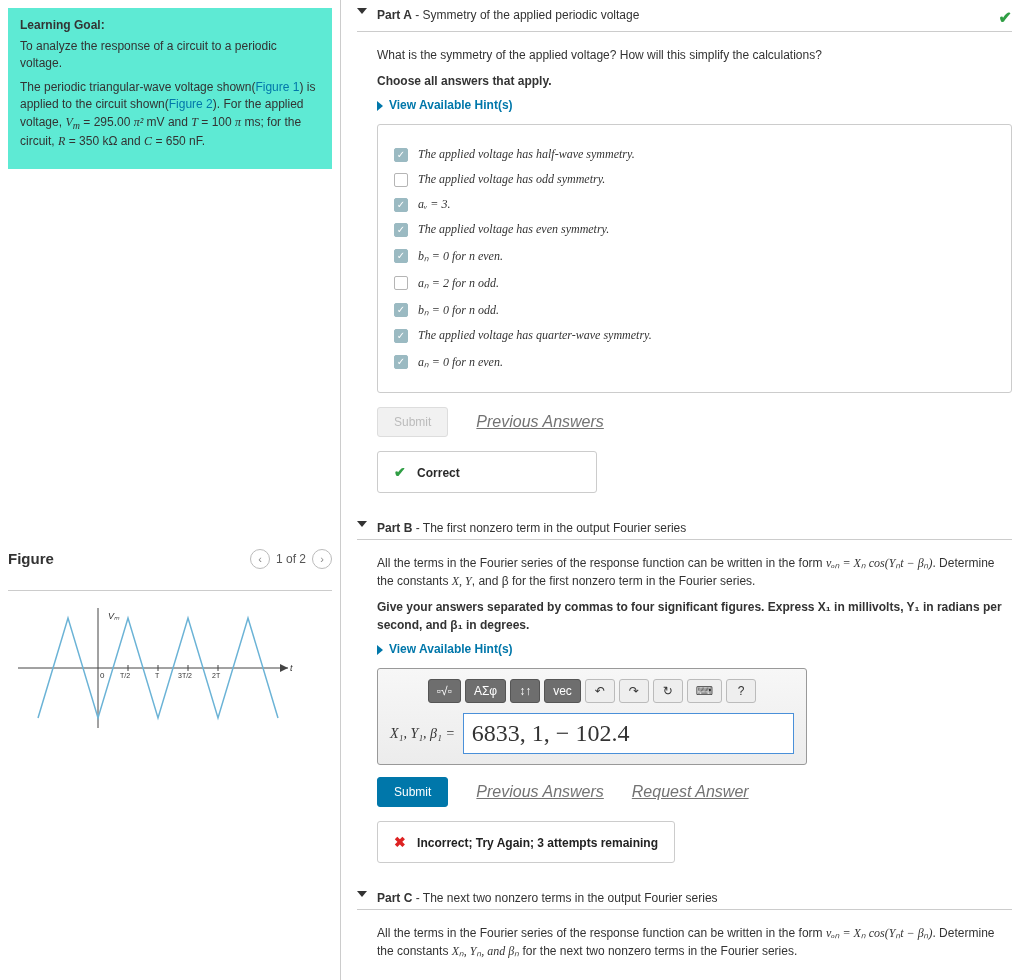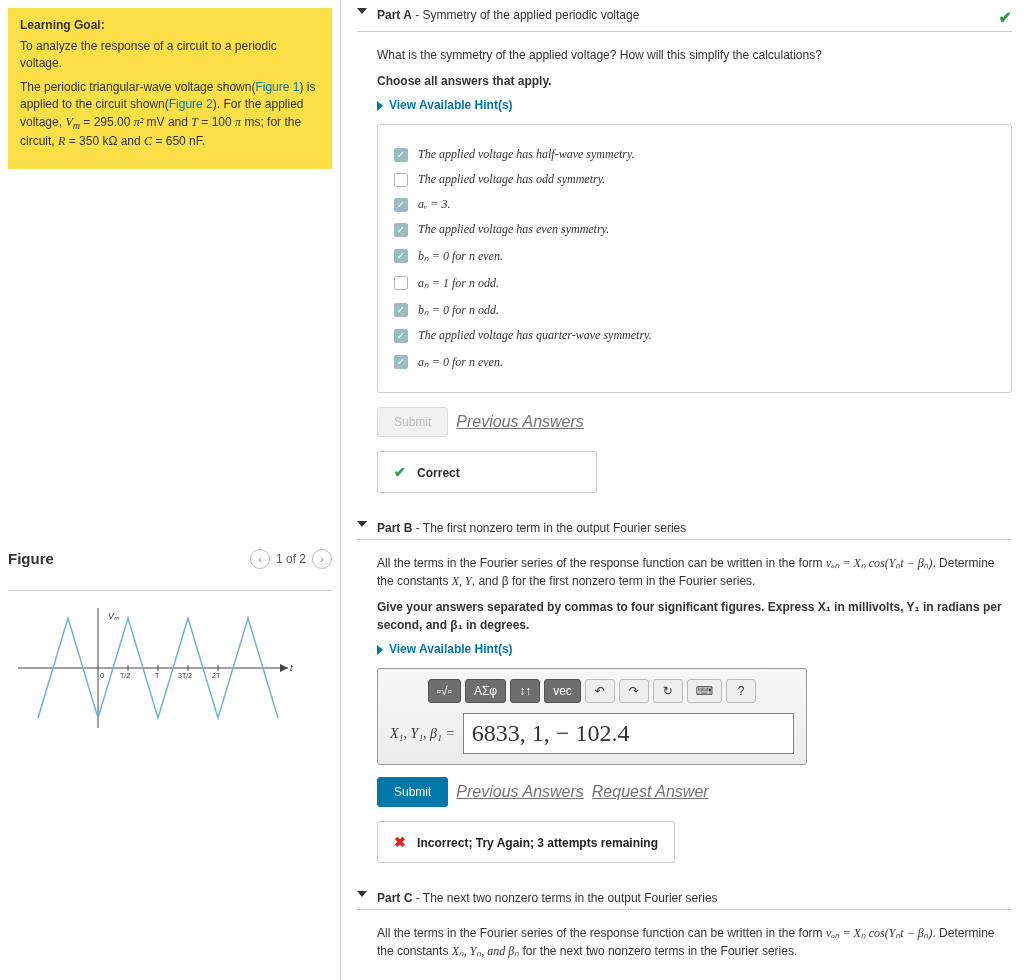--- a/index.html
+++ b/index.html
@@ -1,20 +1,20 @@
 <!DOCTYPE html>
 <html><head>
 <meta charset="utf-8">
 <style>
   * { box-sizing: border-box; margin: 0; padding: 0; }
   body { font-family: Arial, Helvetica, sans-serif; font-size: 12px; color: #333; background: #fff; width: 1024px; }
   .container { display: flex; }
   .left-col { width: 340px; padding: 8px 8px 0 8px; }
   .right-col { flex: 1; border-left: 1px solid #ccc; padding: 8px 12px 0 16px; }
-  .goal-box { background: #fde047; padding: 10px 12px 12px 12px; margin-bottom: 8px; }
+  .goal-box { background: #5eead4; padding: 10px 12px 12px 12px; margin-bottom: 8px; }
   .goal-box h3 { font-size: 12px; font-weight: bold; margin-bottom: 6px; }
   .goal-box p { font-size: 12px; line-height: 1.45; margin-bottom: 6px; }
   a.fig-link { color: #0077aa; text-decoration: none; }
   .ital { font-style: italic; font-family: "Times New Roman", serif; }
   .top-links { text-align: right; font-size: 12px; margin-bottom: 16px; }
   .top-links a { color: #0077aa; text-decoration: none; }
   .book-icon { display: inline-block; width: 14px; height: 10px; vertical-align: middle; margin-right: 4px; }
   .part { margin-bottom: 28px; }
   .part-header { display: flex; align-items: flex-start; border-bottom: 1px solid #ccc; padding-bottom: 4px; margin-bottom: 14px; }
   .part-header .caret { width: 0; height: 0; border-left: 5px solid transparent; border-right: 5px solid transparent; border-top: 6px solid #333; margin-right: 10px; }
@@ -23,21 +23,21 @@
   .part-header .check { margin-left: auto; color: #2f9e44; font-weight: bold; font-size: 16px; }
   .part-body { padding-left: 20px; }
   .question { margin-bottom: 8px; line-height: 1.5; }
   .bold-line { font-weight: bold; margin-bottom: 8px; line-height: 1.5; }
   .hints { color: #0077aa; font-weight: bold; font-size: 12px; margin: 8px 0 12px 0; cursor: pointer; }
   .hints .caret-r { display: inline-block; width: 0; height: 0; border-top: 5px solid transparent; border-bottom: 5px solid transparent; border-left: 6px solid #0077aa; margin-right: 6px; vertical-align: middle; }
   .choices-box { border: 1px solid #ccc; border-radius: 3px; padding: 12px 16px; margin-bottom: 14px; }
   .choice { display: flex; align-items: center; margin: 10px 0; font-size: 12px; }
   .cb { width: 14px; height: 14px; border: 1px solid #b5b5b5; border-radius: 2px; margin-right: 10px; display: inline-flex; align-items: center; justify-content: center; font-size: 10px; color: #fff; flex-shrink: 0; }
   .cb.checked { background: #9bbac2; border-color: #9bbac2; }
-  .btn-row { display: flex; align-items: center; gap: 8px; margin-bottom: 14px; }
+  .btn-row { display: flex; align-items: center; gap: 28px; margin-bottom: 14px; }
   .btn { padding: 7px 16px; font-size: 12px; border-radius: 3px; cursor: pointer; border: 1px solid #ccc; }
   .btn.disabled { background: #f1f1f1; color: #bbb; border: 1px solid #ddd; cursor: default; }
   .btn.primary { background: #0077aa; color: #fff; border: 1px solid #0077aa; }
   .link-btn { color: #737373; text-decoration: underline; font-size: 16px; cursor: pointer; font-style: italic; }
   .feedback-box { border: 1px solid #ccc; border-radius: 3px; padding: 12px 16px; display: inline-block; min-width: 220px; }
   .feedback-box.correct { color: #2a2a2a; }
   .feedback-box .tick { color: #2f9e44; font-weight: bold; margin-right: 8px; font-size: 14px; }
   .feedback-box.incorrect { color: #222; }
   .feedback-box .x { color: #d22; font-weight: bold; margin-right: 8px; font-size: 14px; }
   .input-frame { border: 1px solid #999; border-radius: 3px; background: linear-gradient(#f7f7f7,#ececec); padding: 10px 12px; margin-bottom: 12px; width: 430px; }
@@ -126,21 +126,21 @@
           <div class="choice">
               <span class="cb checked">✓</span>
               <span class="math">The applied voltage has even symmetry.</span>
             </div>
           <div class="choice">
               <span class="cb checked">✓</span>
               <span class="math">bₙ = 0 for n even.</span>
             </div>
           <div class="choice">
               <span class="cb"></span>
-              <span class="math">aₙ = 1 for n odd.</span>
+              <span class="math">aₙ = 2 for n odd.</span>
             </div>
           <div class="choice">
               <span class="cb checked">✓</span>
               <span class="math">bₙ = 0 for n odd.</span>
             </div>
           <div class="choice">
               <span class="cb checked">✓</span>
               <span class="math">The applied voltage has quarter-wave symmetry.</span>
             </div>
           <div class="choice">

